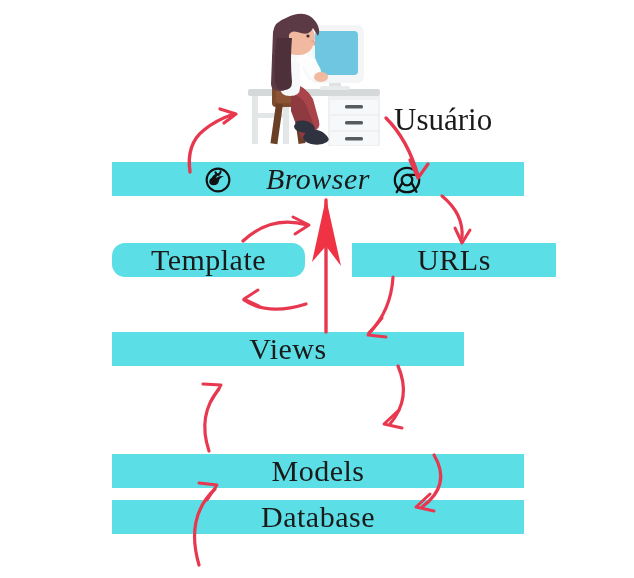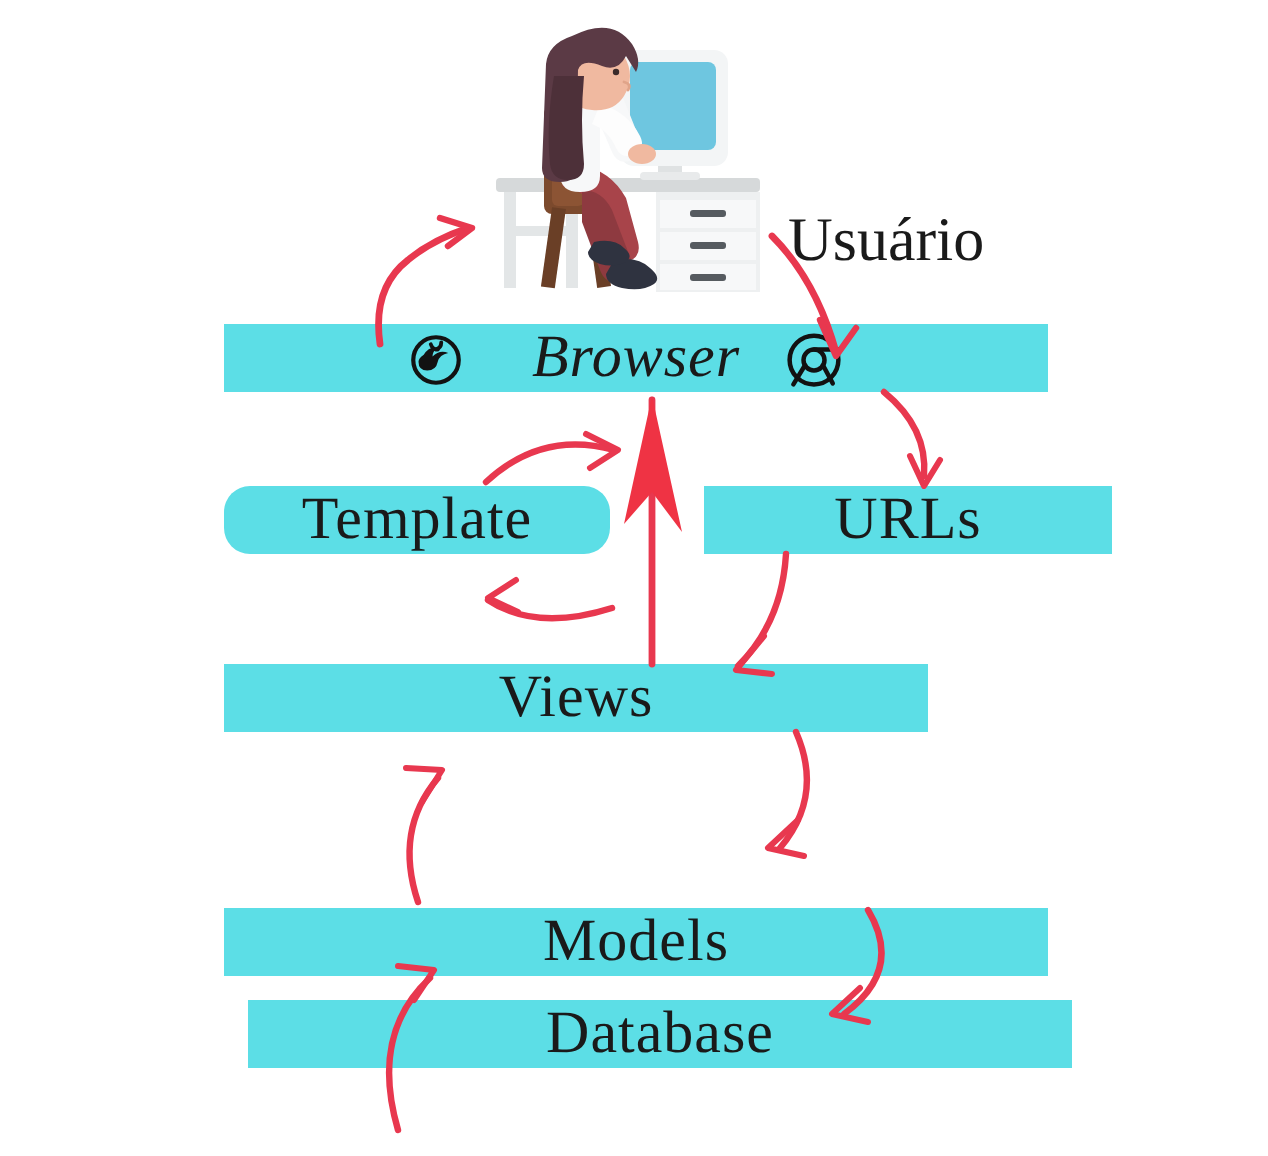--- a/index.html
+++ b/index.html
@@ -217,19 +217,19 @@
   </div>
 
   <div class="bar" id="bar-views" style="left:112px; top:332px; width:352px; height:34px;">
     <span class="bar-label">Views</span>
   </div>
 
   <div class="bar" id="bar-models" style="left:112px; top:421px; width:412px; height:34px;margin-top:33px;">
     <span class="bar-label">Models</span>
   </div>
 
-  <div class="bar" id="bar-database" style="left:112px; top:500px; width:412px; height:34px;margin-left:12px;">
+  <div class="bar" id="bar-database" style="left:112px; top:500px; width:412px; height:34px;">
     <span class="bar-label">Database</span>
   </div>
 
   <div class="free-label" id="label-usuario">Usuário</div>
 
 </div>
 
 </body></html>

